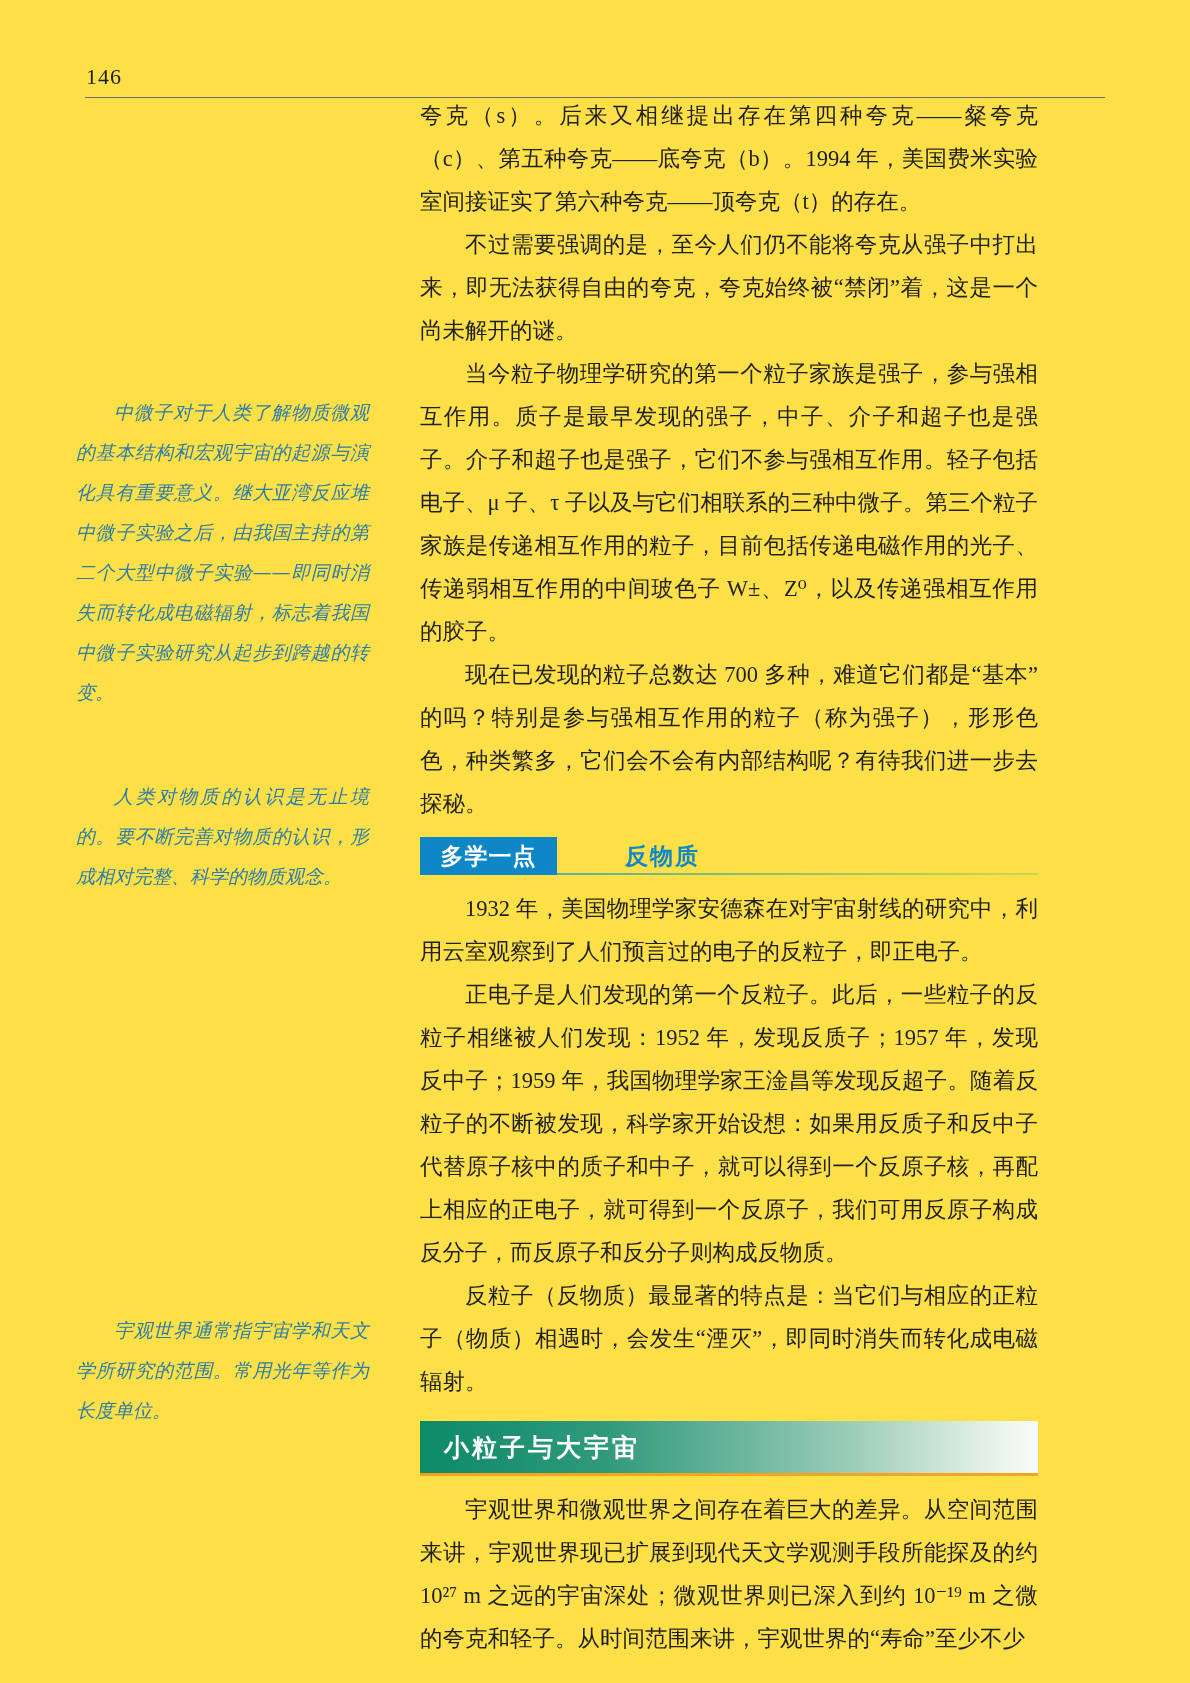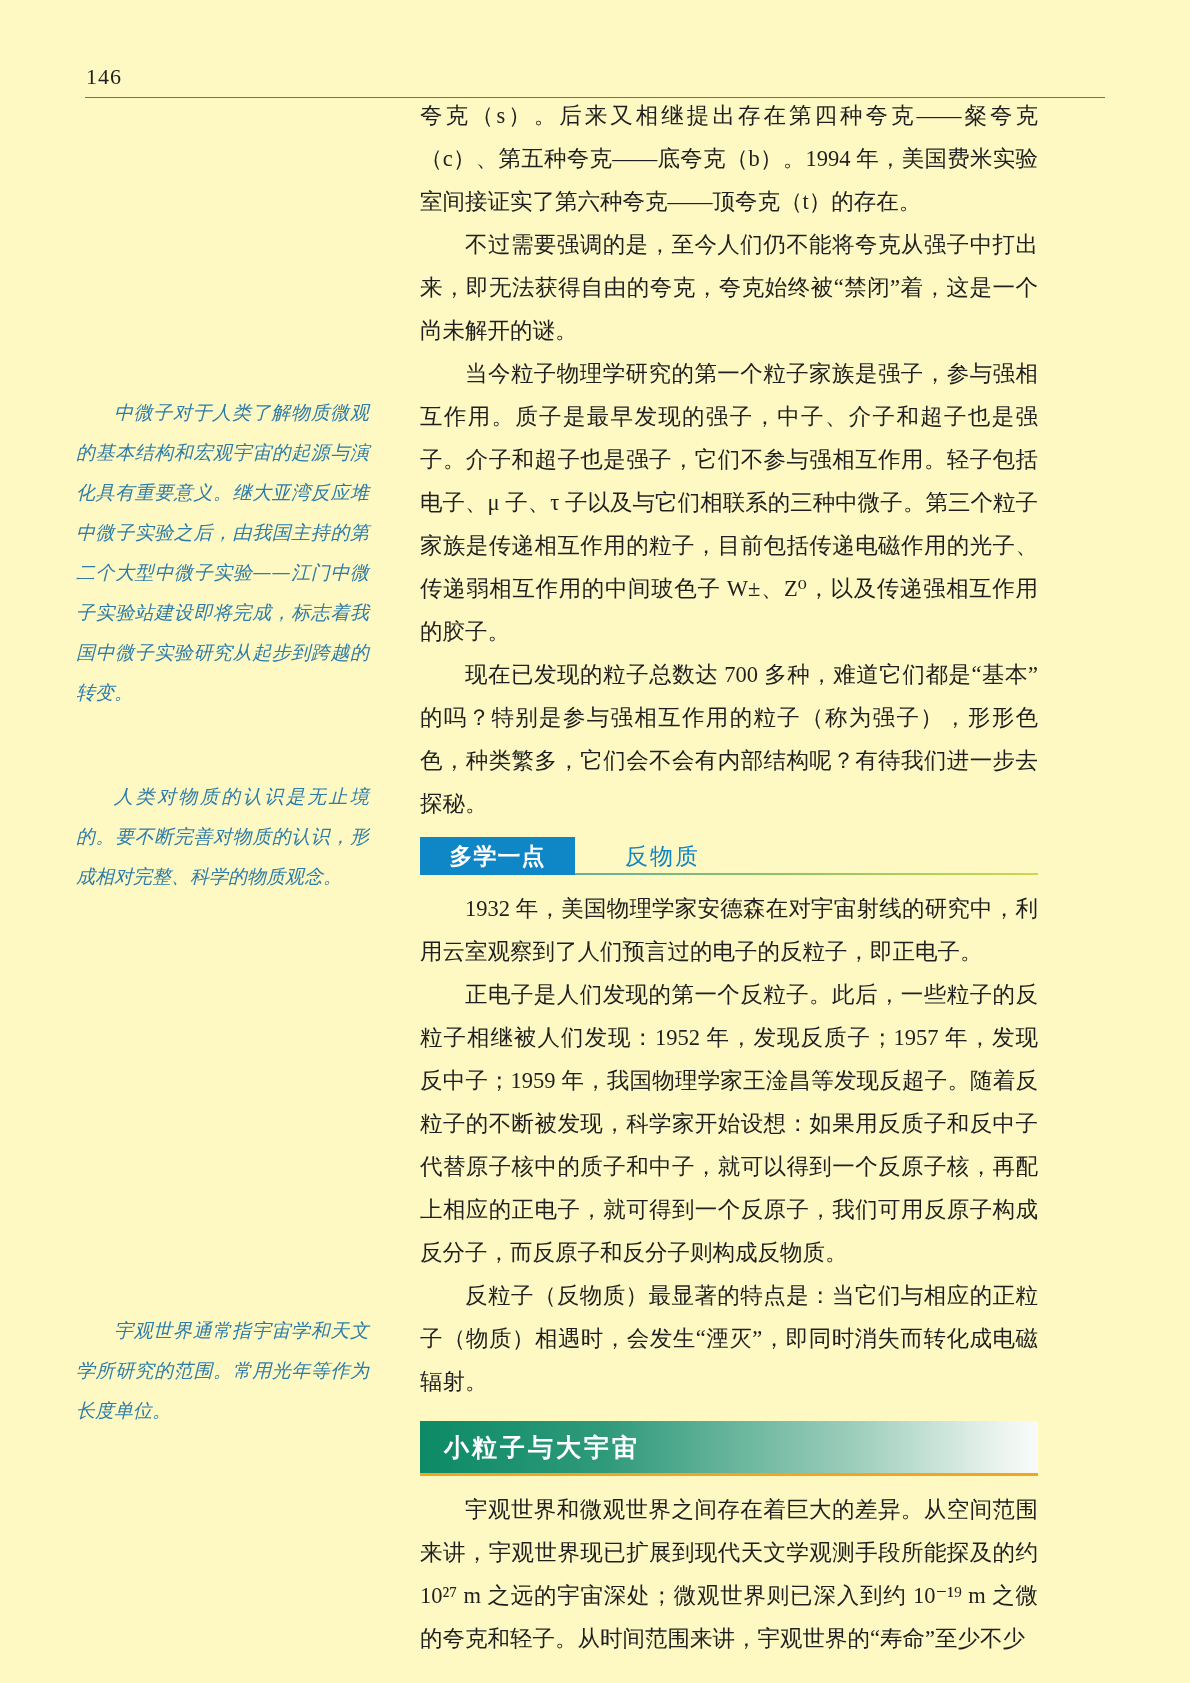--- a/index.html
+++ b/index.html
@@ -5,21 +5,21 @@
   * { margin: 0; padding: 0; box-sizing: border-box; }
   html, body { background: #ffffff; }
   body {
     font-family: "Liberation Serif", "DejaVu Serif", serif;
     width: 1190px;
   }
   .page {
     position: relative;
     width: 1190px;
     height: 1683px;
-    background: #fef9c3;
+    background: #fde047;
     overflow: hidden;
   }
   .page-number {
     position: absolute;
     left: 86px;
     top: 64px;
     font-size: 22px;
     color: var(--body-text, #222222);
     letter-spacing: 1px;
   }
@@ -74,41 +74,41 @@
     left: 0;
     right: 0;
     bottom: 0;
     height: 2px;
     background: linear-gradient(to right, #3fa3cf 0%, #8cc06a 55%, #c9d94e 100%);
   }
   .learn-more-label {
     position: absolute;
     left: 0;
     top: 0;
-    width: 155px;
+    width: 137px;
     height: 38px;
     background: var(--learn-more-blue, #0f86c6);
     color: #ffffff;
     font-weight: bold;
     font-size: 23px;
     display: flex;
     align-items: center;
     justify-content: center;
     font-family: "Liberation Sans", sans-serif;
     letter-spacing: 1px;
   }
   .learn-more-title {
     position: absolute;
     left: 205px;
     top: 0;
     height: 38px;
     display: flex;
     align-items: center;
     color: var(--learn-more-blue, #0f86c6);
-    font-weight: normal;
+    font-weight: bold;
     font-size: 23px;
     font-family: "Liberation Sans", sans-serif;
     letter-spacing: 2px;
   }
   
   .section-header {
     position: relative;
     margin-top: 18px;
     margin-bottom: 12px;
     height: 55px;
@@ -133,21 +133,21 @@
 </style>
 </head>
 <body>
 
 <div class="page">
 
   <div class="page-number">146</div>
   <div class="header-rule"></div>
 
   <aside>
-    <p class="margin-note note-1">中微子对于人类了解物质微观的基本结构和宏观宇宙的起源与演化具有重要意义。继大亚湾反应堆中微子实验之后，由我国主持的第二个大型中微子实验——江门中微子实验站建设即将完成，标志着我国中微子实验研究从起步到跨越的转变。</p>
+    <p class="margin-note note-1">中微子对于人类了解物质微观的基本结构和宏观宇宙的起源与演化具有重要意义。继大亚湾反应堆中微子实验之后，由我国主持的第二个大型中微子实验——即同时消失而转化成电磁辐射，标志着我国中微子实验研究从起步到跨越的转变。</p>
     <p class="margin-note note-2">人类对物质的认识是无止境的。要不断完善对物质的认识，形成相对完整、科学的物质观念。</p>
     <p class="margin-note note-3">宇观世界通常指宇宙学和天文学所研究的范围。常用光年等作为长度单位。</p>
   </aside>
 
   <main class="main-col">
 
     <p class="body-p no-indent">夸克（s）。后来又相继提出存在第四种夸克——粲夸克（c）、第五种夸克——底夸克（b）。1994 年，美国费米实验室间接证实了第六种夸克——顶夸克（t）的存在。</p>
     <p class="body-p">不过需要强调的是，至今人们仍不能将夸克从强子中打出来，即无法获得自由的夸克，夸克始终被“禁闭”着，这是一个尚未解开的谜。</p>
     <p class="body-p">当今粒子物理学研究的第一个粒子家族是强子，参与强相互作用。质子是最早发现的强子，中子、介子和超子也是强子。介子和超子也是强子，它们不参与强相互作用。轻子包括电子、μ 子、τ 子以及与它们相联系的三种中微子。第三个粒子家族是传递相互作用的粒子，目前包括传递电磁作用的光子、传递弱相互作用的中间玻色子 W±、Z⁰，以及传递强相互作用的胶子。</p>
     <p class="body-p">现在已发现的粒子总数达 700 多种，难道它们都是“基本”的吗？特别是参与强相互作用的粒子（称为强子），形形色色，种类繁多，它们会不会有内部结构呢？有待我们进一步去探秘。</p>

